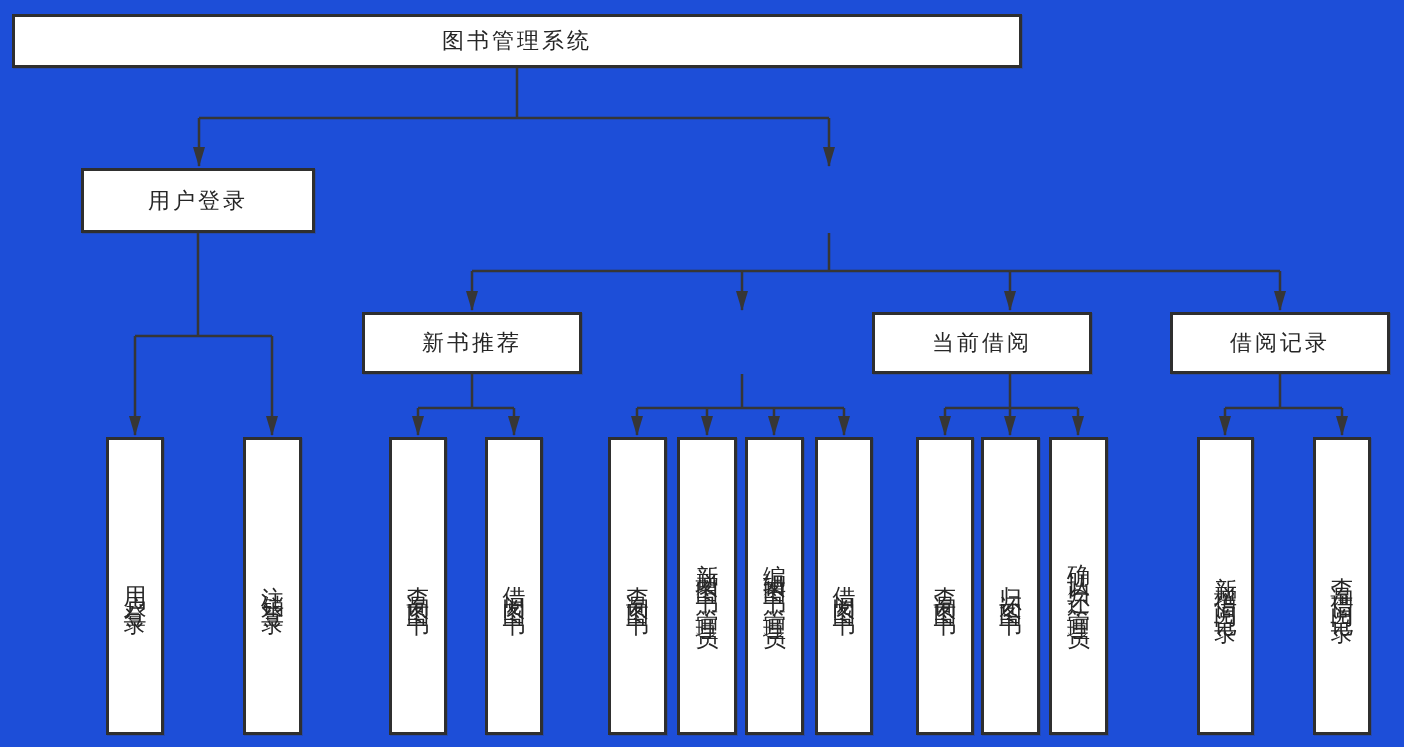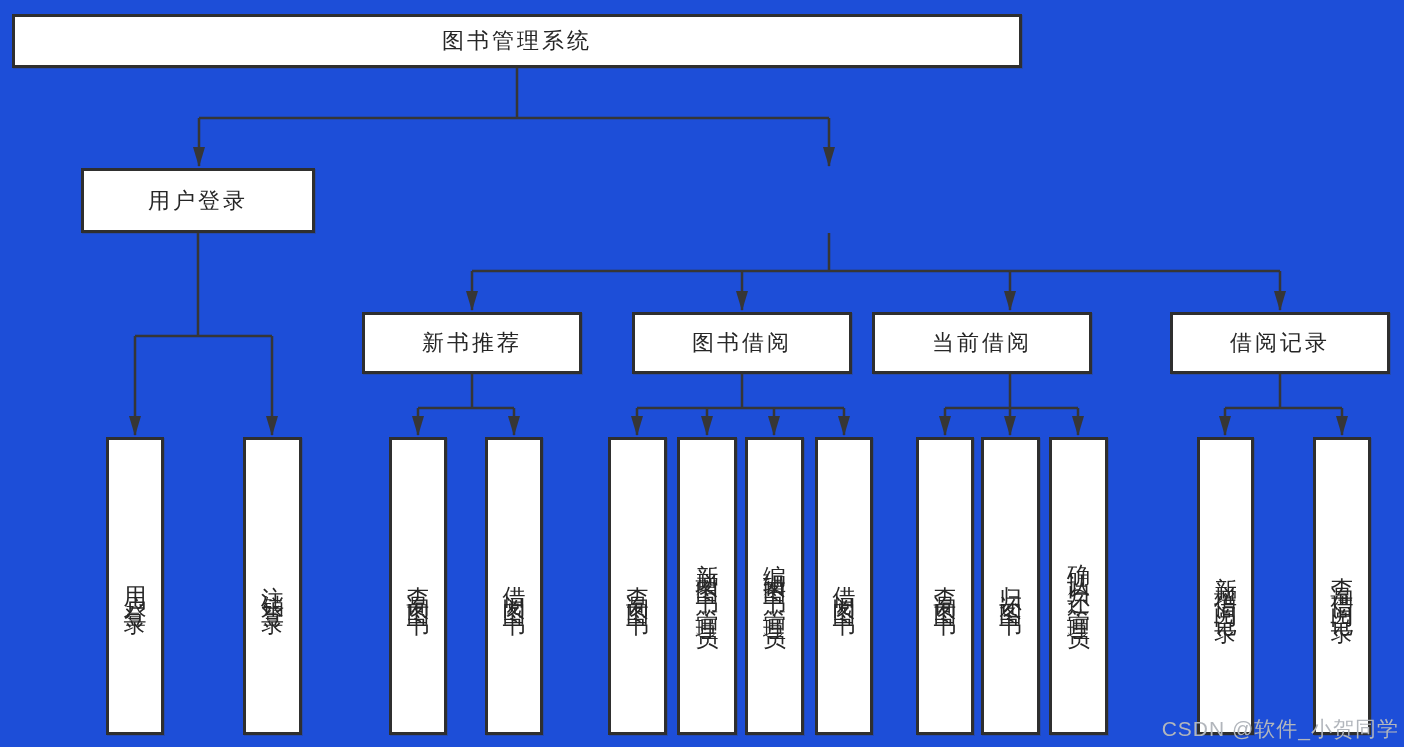--- a/index.html
+++ b/index.html
@@ -94,23 +94,20 @@
     <span class="hlabel">图书管理系统</span>
   </div>
 
   <div class="box lvl2" style="left:81px;width:234px;">
     <span class="hlabel">用户登录</span>
   </div>
 
   <div class="box lvl3" style="left:362px;width:220px;">
     <span class="hlabel">新书推荐</span>
   </div>
-  <div class="box lvl3" style="left:632px;width:220px;">
-    <span class="hlabel">图书借阅</span>
-  </div>
   <div class="box lvl3" style="left:872px;width:220px;">
     <span class="hlabel">当前借阅</span>
   </div>
   <div class="box lvl3" style="left:1170px;width:220px;">
     <span class="hlabel">借阅记录</span>
   </div>
 
   <div class="box leaf" style="left:106px;width:58px;">
     <span class="vlabel">用户登录</span>
   </div>
@@ -148,15 +145,14 @@
     <span class="vlabel">确认归还（管理员）</span>
   </div>
 
   <div class="box leaf" style="left:1197px;width:57px;">
     <span class="vlabel">新增借阅记录</span>
   </div>
   <div class="box leaf" style="left:1313px;width:58px;">
     <span class="vlabel">查询借阅记录</span>
   </div>
 
-  <div class="watermark">CSDN @软件_小贺同学</div>
 
 </div>
 
 </body></html>

